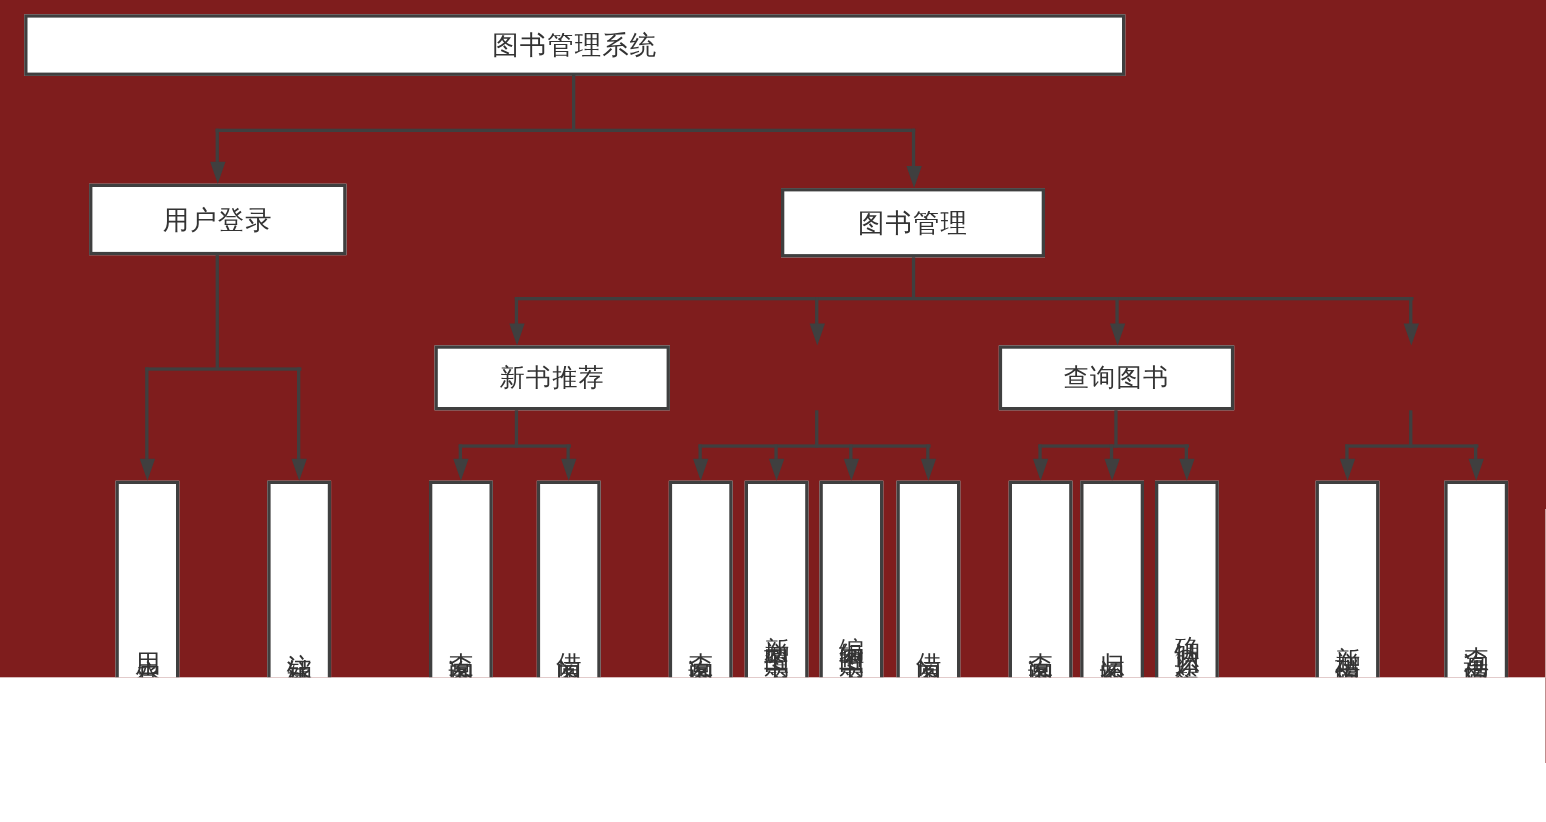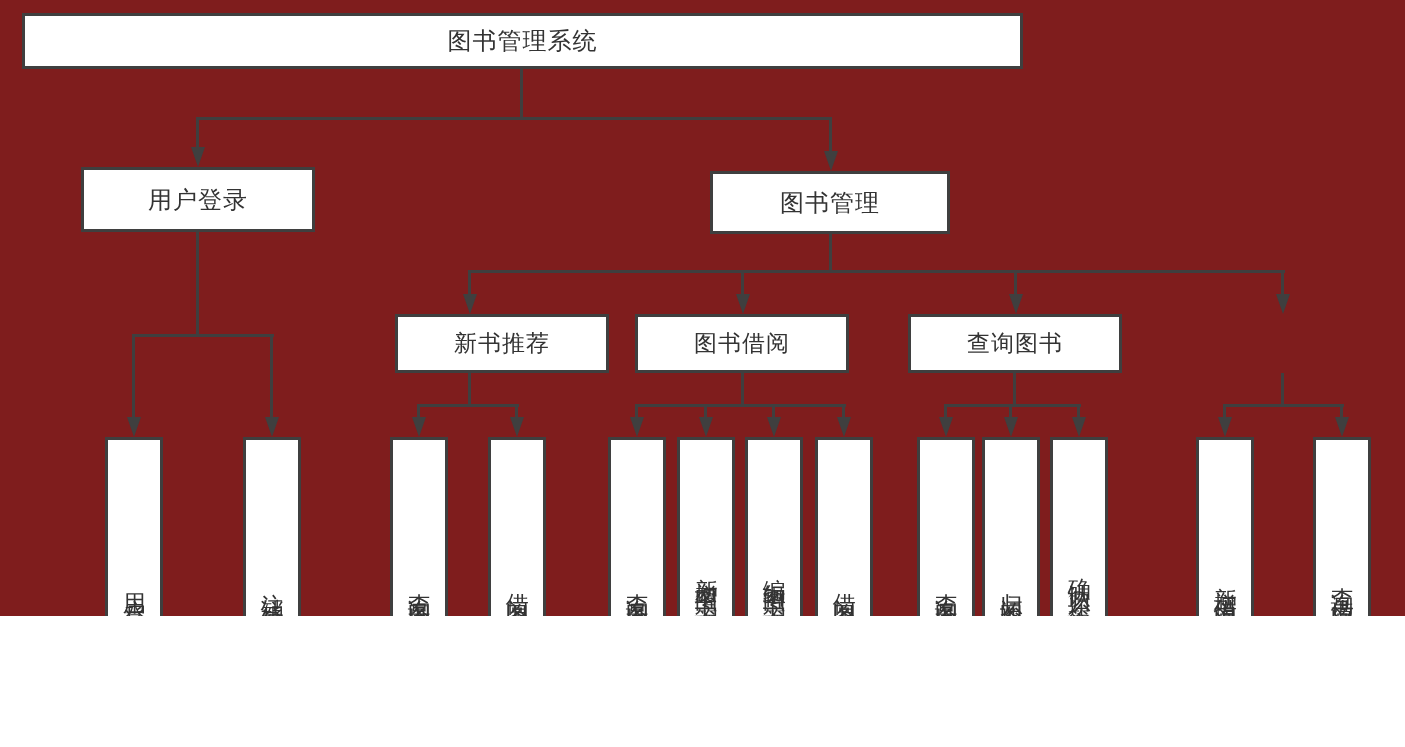--- a/index.html
+++ b/index.html
@@ -65,23 +65,20 @@
   </div>
 
   <div class="box hbox" style="left:710px;top:171px;width:240px;height:63px;">
     <span>图书管理</span>
   </div>
 
   <div class="box l3box" style="left:363px;top:314px;width:214px;height:59px;margin-left:32px;">
     <span>新书推荐</span>
   </div>
 
-  <div class="box l3box" style="left:635px;top:314px;width:214px;height:59px;">
-    <span>图书借阅</span>
-  </div>
 
   <div class="box l3box" style="left:908px;top:314px;width:214px;height:59px;">
     <span>查询图书</span>
   </div>
 
 
   <div class="box leaf" style="left:105px;">
     <span>用户登录</span>
   </div>
   <div class="box leaf" style="left:243px;">

